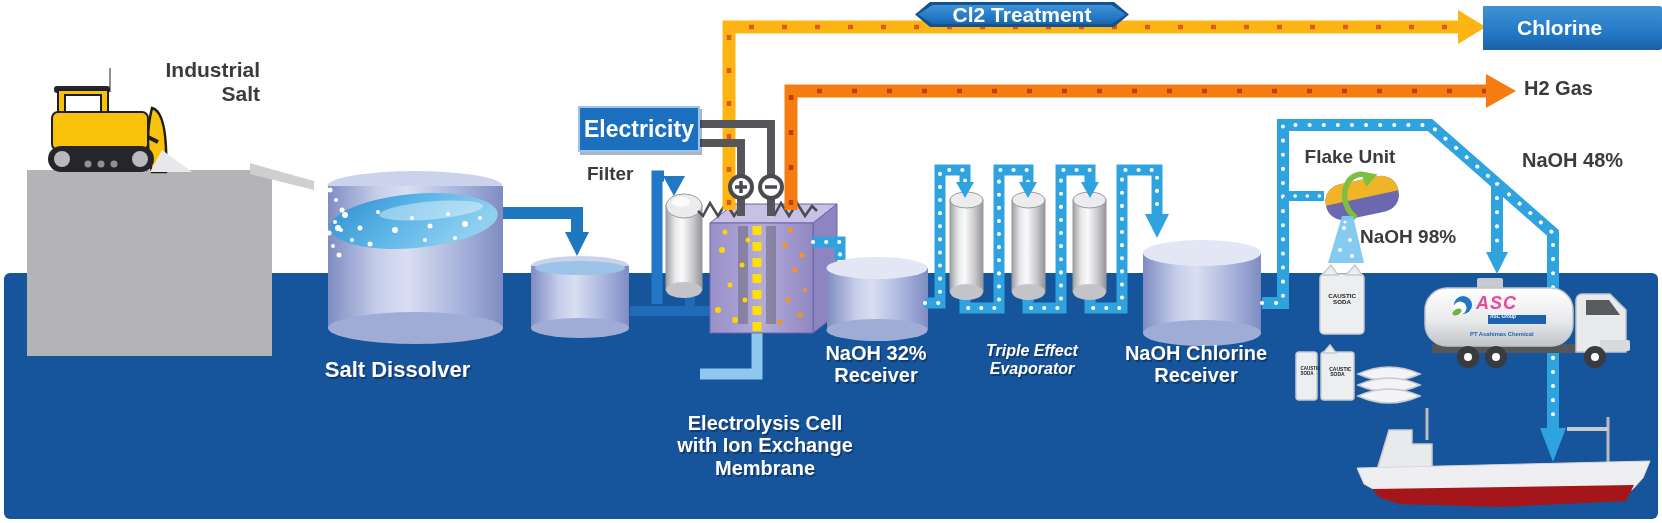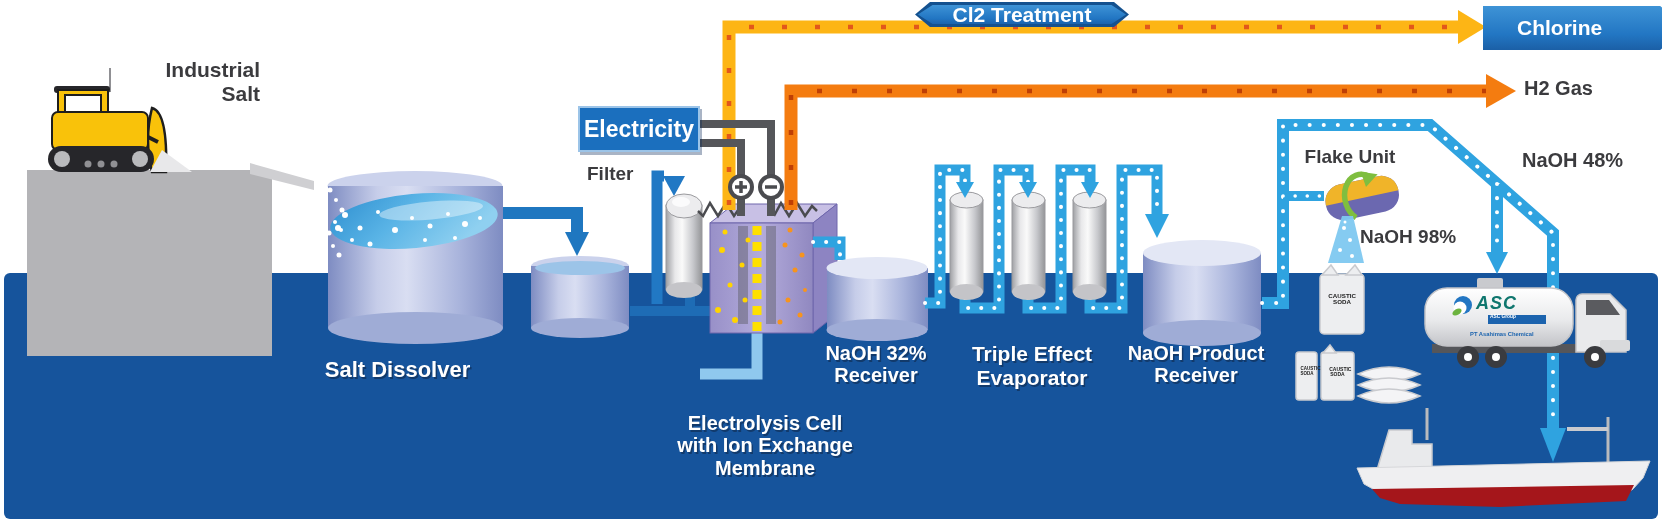--- a/index.html
+++ b/index.html
@@ -370,27 +370,27 @@
 <div class="lbl white ctr" style="left:635px;top:412px;width:260px;font-size:20px;">
   <div>Electrolysis Cell</div>
   <div>with Ion Exchange Membrane</div>
 </div>
 
 <div class="lbl white ctr" style="left:806px;top:342px;width:140px;font-size:20px;">
   <div>NaOH 32%</div>
   <div>Receiver</div>
 </div>
 
-<div class="lbl white ctr" style="left:952px;top:342px;width:160px;font-size:21px;">
+<div class="lbl white ctr" style="left:952px;top:342px;width:160px;font-size:16px;font-style:italic;">
   <div>Triple Effect</div>
   <div>Evaporator</div>
 </div>
 
 <div class="lbl white ctr" style="left:1116px;top:342px;width:160px;font-size:20px;">
-  <div>NaOH Product</div>
+  <div>NaOH Chlorine</div>
   <div>Receiver</div>
 </div>
 
 <div class="lbl dark ctr" style="left:1300px;top:146px;width:100px;font-size:19px;">Flake Unit</div>
 
 <div class="lbl dark" style="left:1360px;top:226px;font-size:19px;">NaOH 98%</div>
 
 <div class="lbl dark" style="left:1522px;top:149px;font-size:20px;">NaOH 48%</div>
 
 <div class="lbl dark" style="left:1524px;top:77px;font-size:20px;">H2 Gas</div>
@@ -407,21 +407,21 @@
     <span>SODA</span>
   </span>
 </div>
 <div class="lbl ctr" style="left:1321px;top:366px;width:33px;color:#222;">
   <span class="tiny" style="font-size:10px;transform:scale(0.5);transform-origin:center top;display:block;">
     <span>CAUSTIC</span><br>
     <span>SODA</span>
   </span>
 </div>
 
-<div class="lbl" style="left:1476px;top:293px;font-size:18px;font-style:italic;color:#0f766e;letter-spacing:1px;">ASC</div>
+<div class="lbl" style="left:1476px;top:293px;font-size:18px;font-style:italic;color:#ec4899;letter-spacing:1px;">ASC</div>
 <div style="position:absolute;left:1488px;top:315px;width:58px;height:9px;background:#1b63ae;display:flex;align-items:center;justify-content:center;">
   <span class="tiny" style="font-size:10px;transform:scale(0.48);color:#fff;white-space:nowrap;">ASC Group</span>
 </div>
 <div class="lbl ctr" style="left:1447px;top:326px;width:110px;color:#1b63ae;">
   <span class="tiny" style="font-size:10px;transform:scale(0.58);transform-origin:center top;white-space:nowrap;">PT Asahimas Chemical</span>
 </div>
 
 </div>
 
 </body></html>

